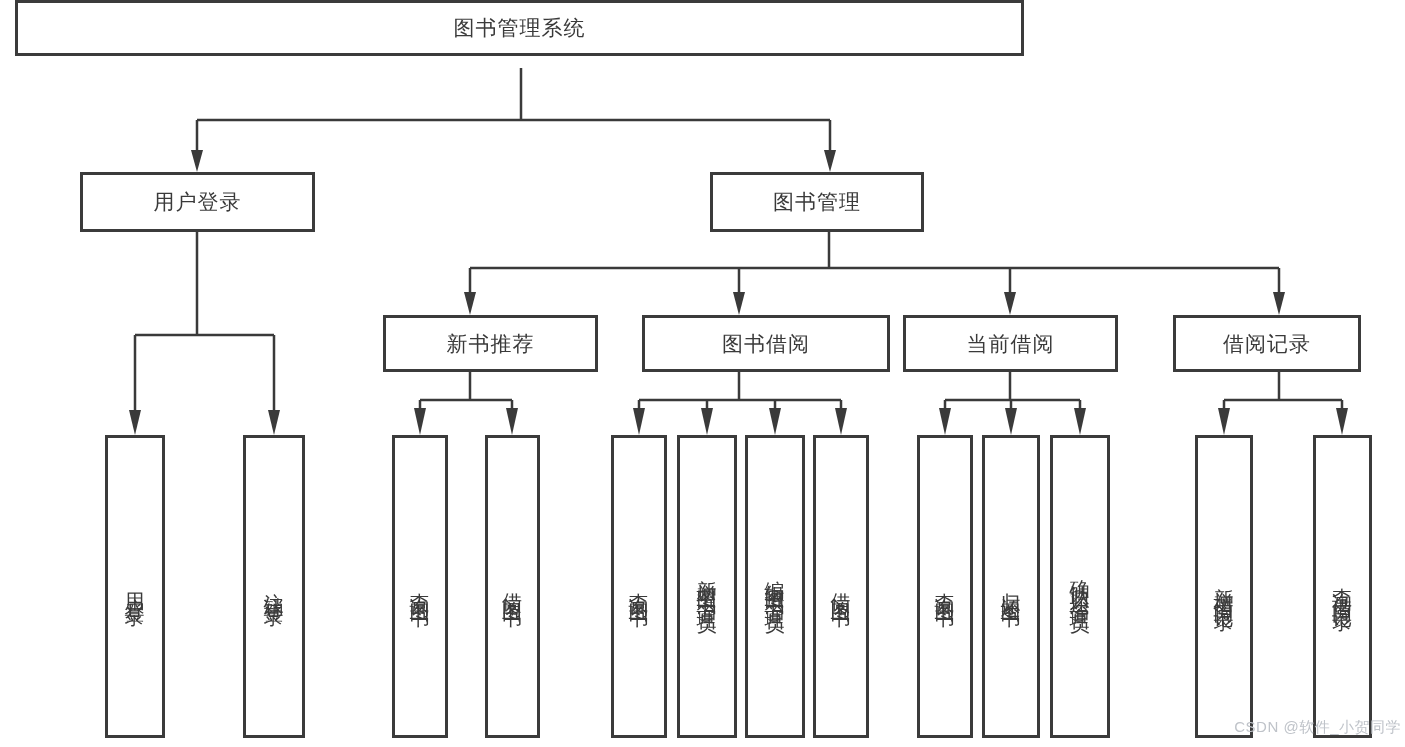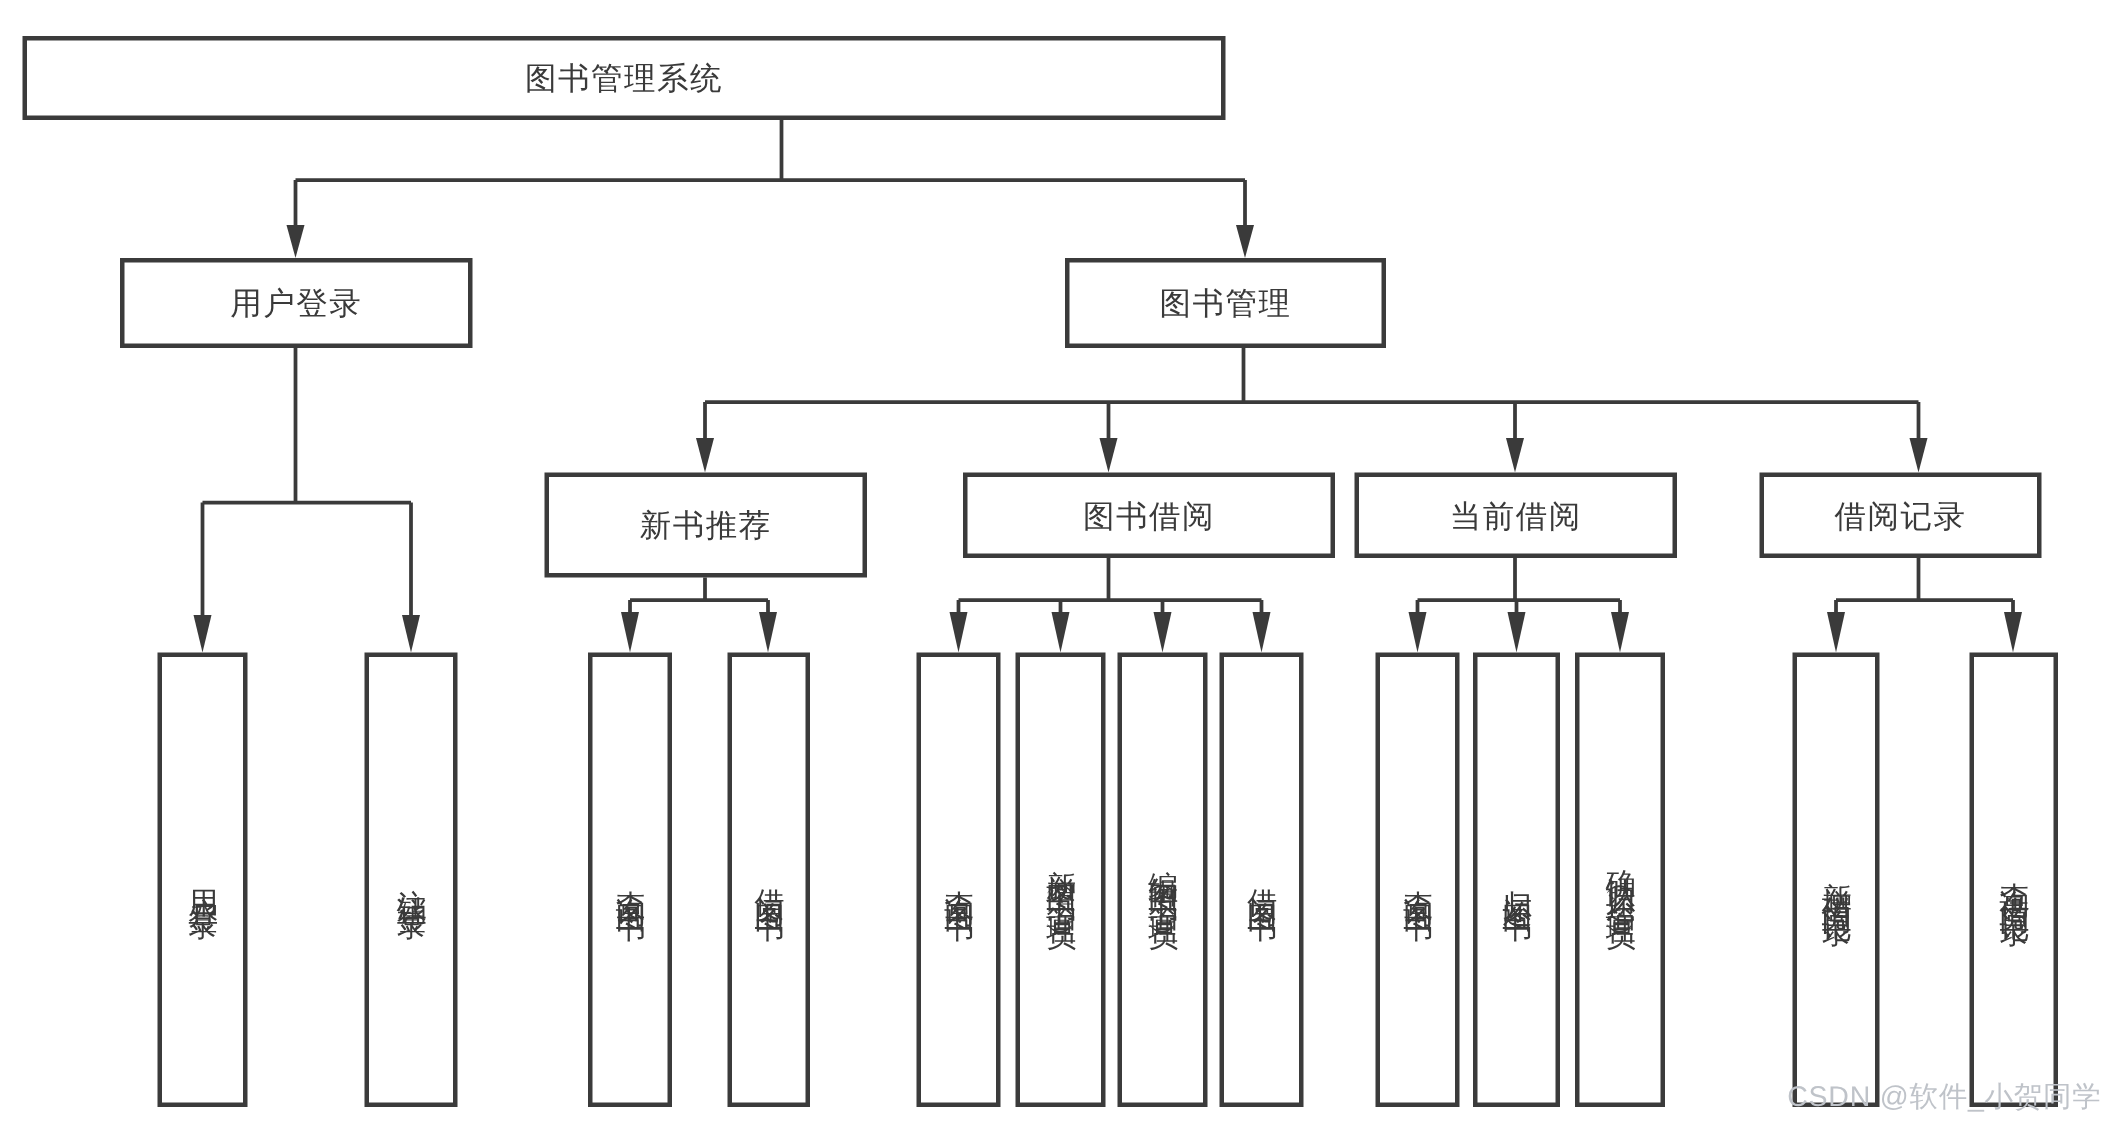--- a/index.html
+++ b/index.html
@@ -41,21 +41,21 @@
     font-size: 20px;
     writing-mode: vertical-rl;
     text-orientation: mixed;
     letter-spacing: 5px;
     line-height: 1.0;
   }
   #watermark {
     position: absolute;
     right: 4px;
     top: 718px;
-    font-size: 19px;
+    font-size: 15px;
     color: #bfc3c9;
     letter-spacing: 0.5px;
     white-space: nowrap;
   }
 </style>
 </head>
 <body>
 
 <div id="canvas">
 
@@ -92,26 +92,26 @@
       <polygon points="769,408 781,408 775,435"></polygon>
       <polygon points="835,408 847,408 841,435"></polygon>
       <polygon points="939,408 951,408 945,435"></polygon>
       <polygon points="1005,408 1017,408 1011,435"></polygon>
       <polygon points="1074,408 1086,408 1080,435"></polygon>
       <polygon points="1218,408 1230,408 1224,435"></polygon>
       <polygon points="1336,408 1348,408 1342,435"></polygon>
     </g>
   </svg>
 
-  <div class="node hbox" style="left:15px;top:24px;width:802px;height:56px">图书管理系统</div>
+  <div class="node hbox" style="left:15px;top:0;width:1009px;height:56px">图书管理系统</div>
 
   <div class="node hbox" style="left:80px;top:172px;width:235px;height:60px">用户登录</div>
   <div class="node hbox" style="left:710px;top:172px;width:214px;height:60px">图书管理</div>
 
-  <div class="node hbox" style="left:363px;top:315px;width:215px;height:70px">新书推荐</div>
+  <div class="node hbox" style="left:383px;top:315px;width:215px;height:57px">新书推荐</div>
   <div class="node hbox" style="left:642px;top:315px;width:248px;height:57px">图书借阅</div>
   <div class="node hbox" style="left:903px;top:315px;width:215px;height:57px">当前借阅</div>
   <div class="node hbox" style="left:1173px;top:315px;width:188px;height:57px">借阅记录</div>
 
   <div class="node vbox" style="left:105px;top:435px;width:60px;height:303px">用户登录</div>
   <div class="node vbox" style="left:243px;top:435px;width:62px;height:303px">注销登录</div>
 
   <div class="node vbox" style="left:392px;top:435px;width:56px;height:303px">查询图书</div>
   <div class="node vbox" style="left:485px;top:435px;width:55px;height:303px">借阅图书</div>
 

